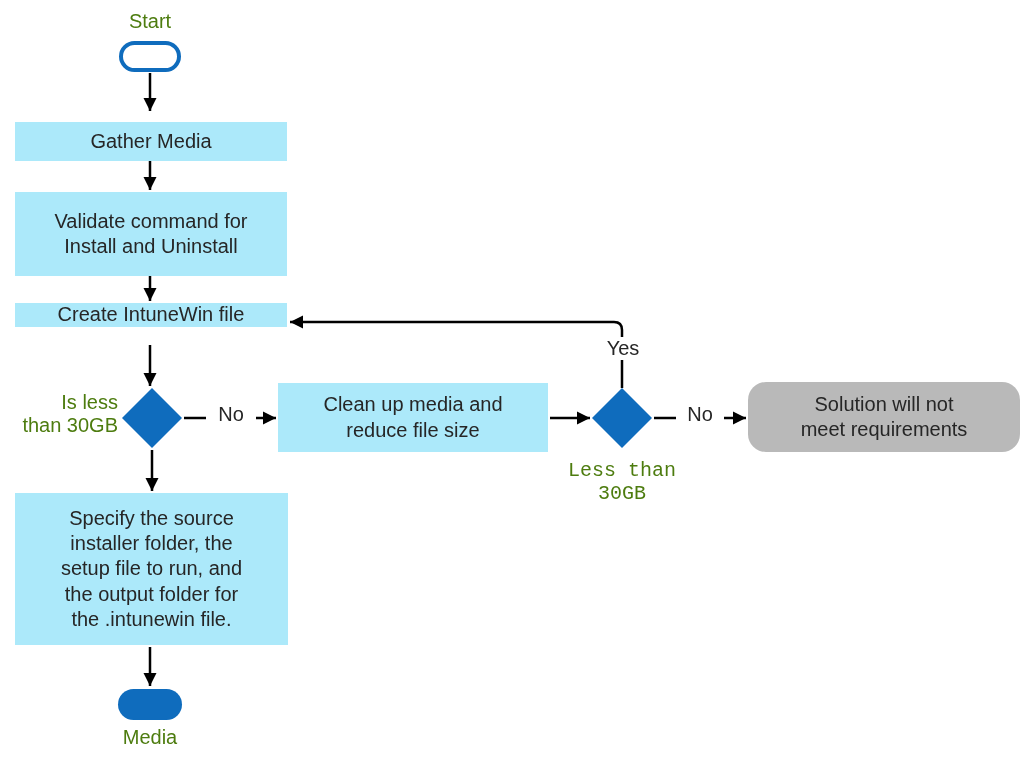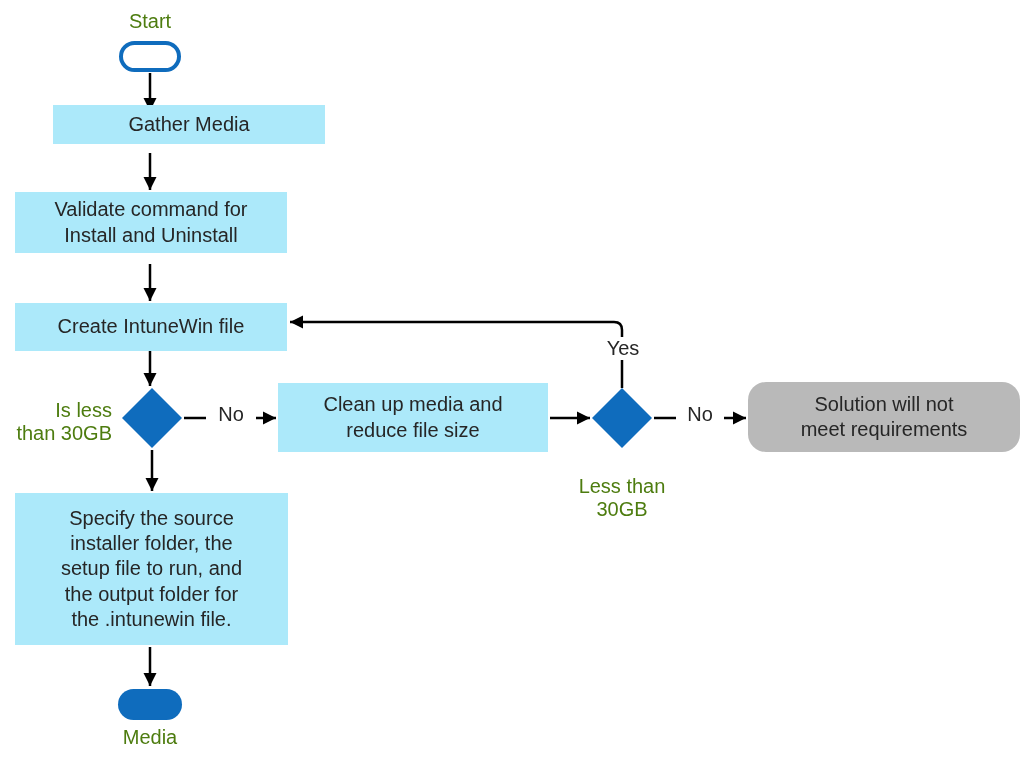--- a/index.html
+++ b/index.html
@@ -91,44 +91,44 @@
 
     <path d="M622,388 L622,330 Q622,322 614,322 L290,322" stroke="#000000" stroke-width="2.5" fill="none" marker-end="url(#arrowhead)"></path>
 
     <polygon points="152,388 182,418 152,448 122,418" fill="#0f6cbd"></polygon>
     <polygon points="622,388 652,418 622,448 592,418" fill="#0f6cbd"></polygon>
   </svg>
 
   <div class="float-label centered" style="left:100px; top:10px; width:100px;">Start</div>
   <div class="node terminator-start" style="left:119px; top:41px; width:62px; height:31px;"></div>
 
-  <div class="node process" style="left:15px; top:105px; width:272px; height:39px;margin-left:38px;">Gather Media</div>
+  <div class="node process" style="left:15px; top:122px; width:272px; height:39px;">Gather Media</div>
 
-  <div class="node process" style="left:15px; top:192px; width:272px; height:61px;">Validate command for
+  <div class="node process" style="left:15px; top:192px; width:272px; height:84px;">Validate command for
 Install and Uninstall</div>
 
-  <div class="node process" style="left:15px; top:303px; width:272px; height:48px;">Create IntuneWin file</div>
+  <div class="node process" style="left:15px; top:303px; width:272px; height:24px;">Create IntuneWin file</div>
 
   <div class="node process" style="left:278px; top:383px; width:270px; height:69px;">Clean up media and
 reduce file size</div>
 
   <div class="node endpoint-gray" style="left:748px; top:382px; width:272px; height:70px;">Solution will not
 meet requirements</div>
 
   <div class="node process" style="left:15px; top:493px; width:273px; height:152px;">Specify the source
 installer folder, the
 setup file to run, and
 the output folder for
 the .intunewin file.</div>
 
   <div class="node terminator-finish" style="left:118px; top:689px; width:64px; height:31px;"></div>
   <div class="float-label centered" style="left:100px; top:726px; width:100px;">Media</div>
 
-  <div class="float-label right-aligned" style="left:0; top:391px; width:112px;margin-top:8px;">Is less
+  <div class="float-label right-aligned" style="left:6px; top:391px; width:112px;">Is less
 than 30GB</div>
-  <div class="float-label centered" style="left:557px; top:475px; width:130px;">Less than
+  <div class="float-label centered" style="left:557px; top:459px; width:130px;font-family:Liberation Mono, monospace;">Less than
 30GB</div>
 
   <div class="edge-label" style="left:206px; top:403px; width:46px;">No</div>
   <div class="edge-label" style="left:676px; top:403px; width:44px;">No</div>
   <div class="edge-label" style="left:599px; top:337px; width:44px;">Yes</div>
 
 </div>
 
 </body></html>

